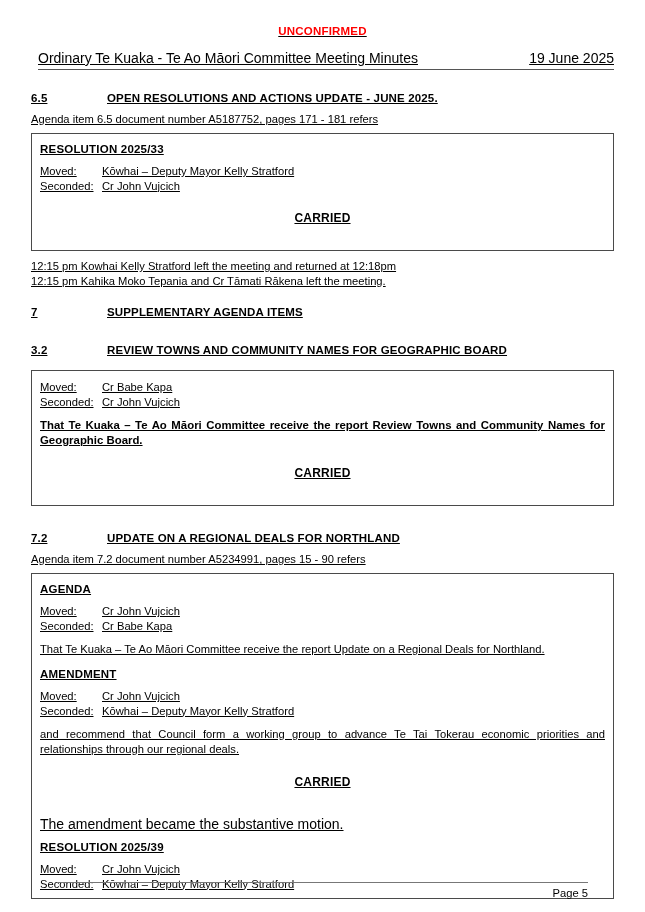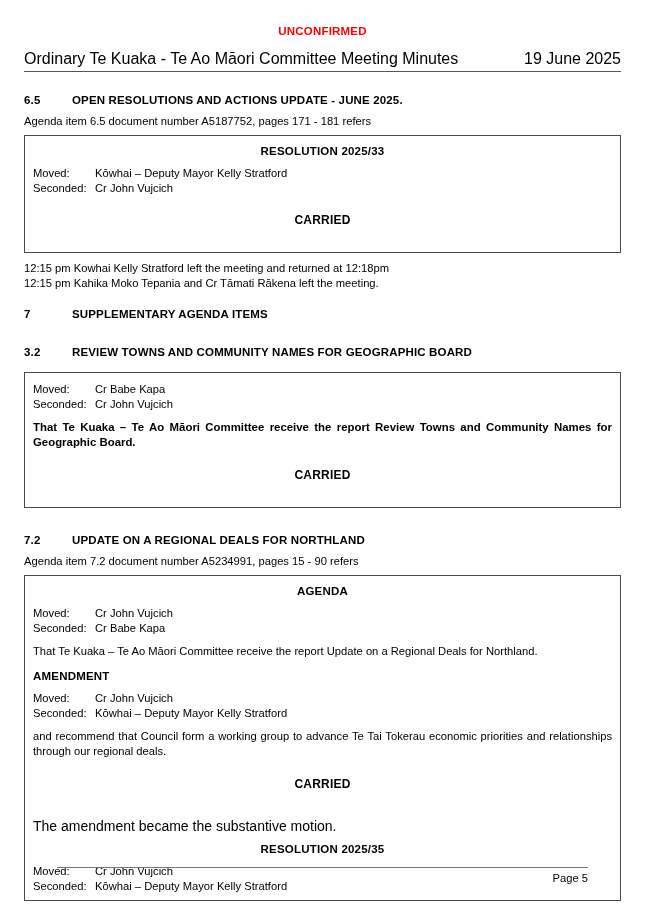--- a/index.html
+++ b/index.html
@@ -12,72 +12,74 @@
     height: 912px;
     font-family: "Liberation Sans", sans-serif;
     color: #000000;
     -webkit-font-smoothing: antialiased;
   }
   .page {
     position: relative;
     width: 645px;
     height: 912px;
     box-sizing: border-box;
-    padding: 0 24px;
+    padding: 0 31px;
+    text-decoration: underline;
   }
 
   
   .unconfirmed {
     text-align: center;
     color: #FF0000;
     font-size: 11.5px;
     font-weight: 700;
     letter-spacing: 0.2px;
     padding-top: 24px;
     line-height: 14px;
   }
   .header-row {
     display: flex;
     justify-content: space-between;
     align-items: baseline;
-    font-size: 16px;
+    font-size: 14px;
     padding-top: 12px;
     padding-bottom: 3px;
     border-bottom: 1.1px solid #555;
+    margin-left: 7px;
   }
   .header-left { white-space: nowrap; }
   .header-right { white-space: nowrap; }
 
   
   .sect-head {
     display: flex;
     font-size: 11.5px;
     font-weight: 700;
     letter-spacing: 0.15px;
+    gap: 28px;
   }
   .sect-num { width: 48px; flex: 0 0 48px; }
   .sect-title { flex: 1 1 auto; }
 
   .agenda-line {
     font-size: 11.2px;
     line-height: 15px;
   }
 
   
   .box {
     border: 1.2px solid #4a4a4a;
     box-sizing: border-box;
     padding: 9px 8px 7px 8px;
   }
   .box-title {
     font-size: 11.5px;
     font-weight: 700;
     letter-spacing: 0.2px;
     margin: 0 0 9px 0;
-    text-align: center;
   }
   .movers {
     font-size: 11.2px;
     line-height: 14.5px;
     margin: 0 0 9px 0;
   }
   .movers .mv-row { display: flex; }
   .movers .mv-label { width: 62px; flex: 0 0 62px; }
   .movers .mv-name { flex: 1 1 auto; }
   .body-text {
@@ -119,21 +121,21 @@
   .gap-10 { height: 10px; }
   .gap-18 { height: 18px; }
   .gap-22 { height: 22px; }
   .gap-26 { height: 26px; }
 
   
   .footer {
     position: absolute;
     left: 57px;
     right: 57px;
-    bottom: 28px;
+    bottom: 13px;
   }
   .footer-rule {
     border-top: 1.1px solid #777;
     margin-bottom: 4px;
   }
   .footer-page {
     text-align: right;
     font-size: 11.2px;
   }
 </style>
@@ -257,21 +259,21 @@
         <span class="mv-name">Kōwhai – Deputy Mayor Kelly Stratford</span>
       </div>
     </div>
     <div class="body-text">and recommend that Council form a working group to advance Te Tai Tokerau economic priorities and relationships through our regional deals.</div>
     <div class="carried">CARRIED</div>
 
     <div class="gap-10"></div>
 
     <div class="plain-line">The amendment became the substantive motion.</div>
 
-    <div class="box-title">RESOLUTION  2025/35</div>
+    <div class="box-title">RESOLUTION  2025/39</div>
     <div class="movers" style="margin-bottom:0">
       <div class="mv-row">
         <span class="mv-label">Moved:</span>
         <span class="mv-name">Cr John Vujcich</span>
       </div>
       <div class="mv-row">
         <span class="mv-label">Seconded:</span>
         <span class="mv-name">Kōwhai – Deputy Mayor Kelly Stratford</span>
       </div>
     </div>

